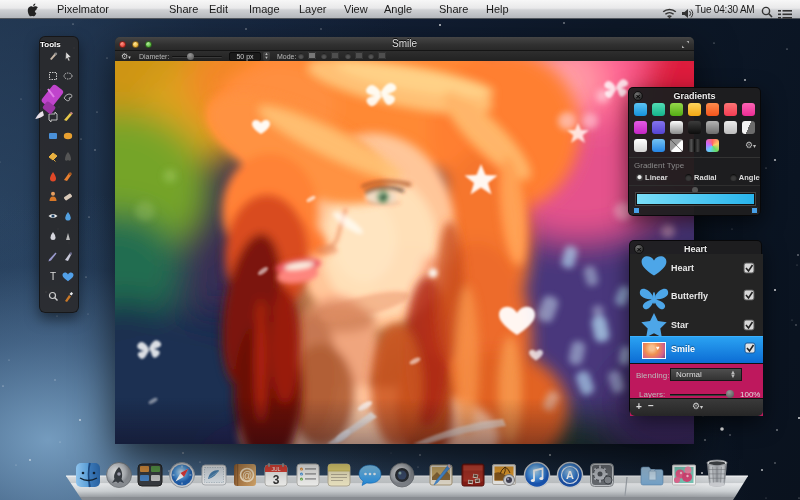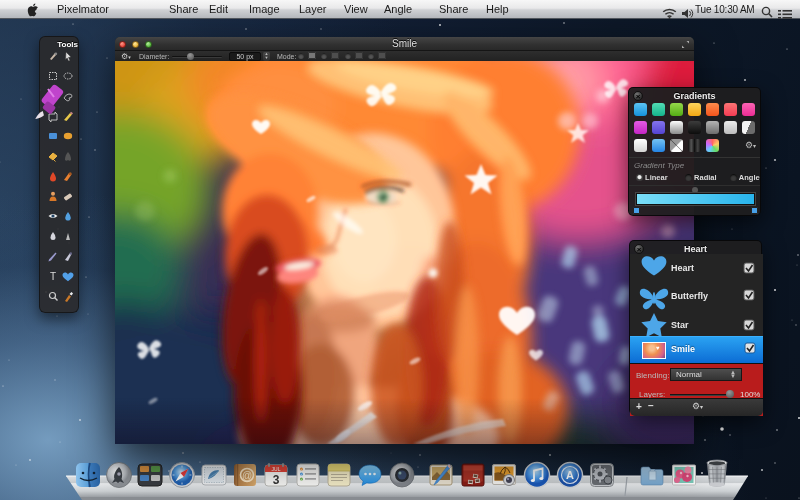--- a/index.html
+++ b/index.html
@@ -18,21 +18,21 @@
   background:linear-gradient(#f7f7f7 0%, #e9e9ea 45%, #cfd1d4 55%, #b4b7bc 100%);
   border-bottom:1px solid #50555c; font-size:11px; color:#1a1a1a; }
 #menubar .l { position:absolute; top:0; height:19px; line-height:19px; }
 #menubar .b { font-weight:normal; }
 #menubar .r { position:absolute; top:0; height:19px; line-height:19px; font-size:11px; }
 
 
 #tools { position:absolute; left:39px; top:36px; width:40px; height:277px;
   background:rgba(42,42,44,.92); border-radius:6px; box-shadow:0 6px 14px rgba(0,0,0,.5);
   border:1px solid rgba(10,10,10,.6); }
-#tools .tt { text-align:right; color:#fff; font-weight:bold; font-size:8px; padding-top:3px; text-shadow:0 -1px 0 #000;}
+#tools .tt { text-align:left; color:#fff; font-weight:bold; font-size:8px; padding-top:3px; text-shadow:0 -1px 0 #000;}
 .ti { position:absolute; width:12px; height:12px; font-size:10px; line-height:12px; text-align:center; color:#c8c8c8;}
 
 
 #win { position:absolute; left:115px; top:37px; width:579px; height:407px;
   border-radius:5px 5px 0 0; box-shadow:0 15px 40px rgba(0,0,0,.65); background:#222; }
 #titlebar { position:absolute; top:0; left:0; width:100%; height:14px;
   background:linear-gradient(#454545, #303030 60%, #282828); border-radius:5px 5px 0 0;
   border-bottom:1px solid #151515; }
 #titlebar .title { text-align:center; color:#ddd; font-size:10px; line-height:14px; text-shadow:0 -1px 0 #000;}
 .tl { position:absolute; top:4px; width:7px; height:7px; border-radius:50%; }
@@ -615,21 +615,21 @@
   <div class="sw" style="left:77px;top:33px;background:linear-gradient(#b4b4b4,#6c6c6c);"></div>
   <div class="sw" style="left:95px;top:33px;background:linear-gradient(#ececec,#bcbcbc);"></div>
   <div class="sw" style="left:113px;top:33px;background:linear-gradient(115deg,#f4f4f4 50%,#6c6c6c 50%);"></div>
   <div class="sw" style="left:5px;top:51px;background:linear-gradient(#ffffff,#d4d4d4);"></div>
   <div class="sw" style="left:23px;top:51px;background:linear-gradient(#74c4f4,#2484e4);"></div>
   <div class="sw" style="left:41px;top:51px;background:linear-gradient(45deg,#fff 46%,#999 48%,#999 52%,#fff 54%),linear-gradient(-45deg,#fff 46%,#999 54%);background-blend-mode:multiply;"></div>
   <div class="sw" style="left:59px;top:51px;background:linear-gradient(90deg,#111,#555,#111,#444,#111);"></div>
   <div class="sw" style="left:77px;top:51px;background:conic-gradient(#f66,#fc6,#6d6,#6cf,#c6f,#f66);"></div>
   <div style="position:absolute;left:116px;top:52px;color:#bbb;font-size:9px;">⚙<span style="font-size:6px;">▾</span></div>
   <div style="position:absolute;left:0;top:69px;width:100%;height:1px;background:#0a0a0a;border-bottom:1px solid #333;"></div>
-  <div style="position:absolute;left:5px;top:73px;color:#8a8a8a;font-size:8px;font-style:italic;">Gradient Type</div>
+  <div style="position:absolute;left:5px;top:73px;color:#8a8a8a;font-size:8px;">Gradient Type</div>
   <div style="position:absolute;left:7px;top:85px;font-size:7.5px;color:#ddd;font-weight:bold;white-space:nowrap;"><span style="display:inline-block;width:7px;height:7px;border-radius:50%;background:radial-gradient(circle at 50% 45%,#eee 0 1.5px,#3e3e3e 2.6px);vertical-align:-1px;"></span> Linear</div>
   <div style="position:absolute;left:56px;top:85px;font-size:7.5px;color:#ddd;font-weight:bold;white-space:nowrap;"><span style="display:inline-block;width:7px;height:7px;border-radius:50%;background:#3a3a3a;box-shadow:inset 0 1px 2px #000;vertical-align:-1px;"></span> Radial</div>
   <div style="position:absolute;left:101px;top:85px;font-size:7.5px;color:#ddd;font-weight:bold;white-space:nowrap;"><span style="display:inline-block;width:7px;height:7px;border-radius:50%;background:#3a3a3a;box-shadow:inset 0 1px 2px #000;vertical-align:-1px;"></span> Angle</div>
   <div style="position:absolute;left:0;top:97px;width:100%;height:1px;background:#0a0a0a;border-bottom:1px solid #2e2e2e;"></div>
   <div style="position:absolute;left:63px;top:99px;width:6px;height:6px;border-radius:50%;background:#555;"></div>
   <div style="position:absolute;left:7px;top:105px;width:119px;height:12px;background:linear-gradient(90deg,#7adef8,#28b4ec);border:1px solid #111;box-shadow:0 0 0 1px #444;"></div>
   <div style="position:absolute;left:4px;top:119px;width:7px;height:7px;background:#48a0e8;border:1px solid #222;border-radius:1px;"></div>
   <div style="position:absolute;left:122px;top:119px;width:7px;height:7px;background:#48a0e8;border:1px solid #222;border-radius:1px;"></div>
 </div>
 
@@ -660,21 +660,21 @@
     <div style="position:absolute;left:12px;top:5px;width:24px;height:17px;border:1px solid #fff;background:radial-gradient(circle at 40% 35%, #f8c090 0 15%, #f09050 40%, #d4608a 75%, #6a4a8a 100%);overflow:hidden;">
           <span style="position:absolute;left:13px;top:2px;color:#fff;font-size:6px;">♥</span>
         </div>
     <span style="position:absolute;left:41px;top:7px;color:#fff;font-weight:bold;font-size:9px;text-shadow:0 -1px 1px rgba(0,0,0,.4);">Smile</span>
     <svg style="position:absolute;left:114px;top:5px;" width="12" height="12">
           <rect x="1" y="1" width="10" height="10" rx="2" fill="#e4e4e4" stroke="#1a5a9a"></rect>
           <path d="M3 6 l2.5 3 4-6" stroke="#222" stroke-width="1.6" fill="none"></path>
         </svg>
   </div>
 
-  <div style="position:absolute;left:0;top:122px;width:133px;height:53px;background:#b91c1c;border-top:1px solid #111;">
+  <div style="position:absolute;left:0;top:122px;width:133px;height:53px;background:#be185d;border-top:1px solid #111;">
     <span style="position:absolute;left:6px;top:7px;font-size:8px;color:#bbb;">Blending:</span>
     <div style="position:absolute;left:40px;top:4px;width:72px;height:13px;background:linear-gradient(#4e4e4e,#333);border:1px solid #171717;border-radius:0;color:#ddd;font-size:8px;line-height:12px;padding-left:5px;">Normal</div>
     <div style="position:absolute;left:100px;top:6px;color:#bbb;font-size:6px;line-height:4px;">▲<br>▼</div>
     <span style="position:absolute;left:9px;top:26px;font-size:8px;color:#bbb;">Layers:</span>
     <div style="position:absolute;left:40px;top:30px;width:62px;height:2px;background:#151515;border-bottom:1px solid #3e3e3e;"></div>
     <div style="position:absolute;left:96px;top:26px;width:8px;height:8px;border-radius:50%;background:radial-gradient(circle at 40% 30%,#999,#4a4a4a);"></div>
     <span style="position:absolute;left:110px;top:26px;font-size:8px;color:#ddd;">100%</span>
   </div>
 
   <div style="position:absolute;left:0;top:157px;width:133px;height:18px;background:linear-gradient(#3a3a3a,#262626);border-top:1px solid #111;border-radius:0 0 5px 5px;">
@@ -784,21 +784,21 @@
       </svg>
   <span class="l b" style="left:57px;">Pixelmator</span>
   <span class="l" style="left:169px;">Share</span>
   <span class="l" style="left:209px;">Edit</span>
   <span class="l" style="left:249px;">Image</span>
   <span class="l" style="left:299px;">Layer</span>
   <span class="l" style="left:344px;">View</span>
   <span class="l" style="left:384px;">Angle</span>
   <span class="l" style="left:439px;">Share</span>
   <span class="l" style="left:486px;">Help</span>
-  <span class="r" style="left:695px;font-size:10px;letter-spacing:-.2px;">Tue 10:30 AM</span>
+  <span class="r" style="left:695px;font-size:10px;letter-spacing:-.2px;">Tue 04:30 AM</span>
   <svg class="r" style="left:662px;top:4px;" width="15" height="11" viewBox="0 0 15 11">
         <g fill="none" stroke="#333">
           <path d="M1.2 3.8 a9.5 9.5 0 0 1 12.6 0" stroke-width="1.5"></path>
           <path d="M3.4 6.3 a6.2 6.2 0 0 1 8.2 0" stroke-width="1.5"></path>
           <path d="M5.6 8.7 a3 3 0 0 1 3.8 0" stroke-width="1.5"></path>
         </g>
         <circle cx="7.5" cy="10" r="1" fill="#333"></circle>
       </svg>
   <svg class="r" style="left:681px;top:4px;" width="13" height="11" viewBox="0 0 13 11">
         <path d="M1 4 h2.5 L7 1 v9 L3.5 7 H1 Z" fill="#333"></path>

